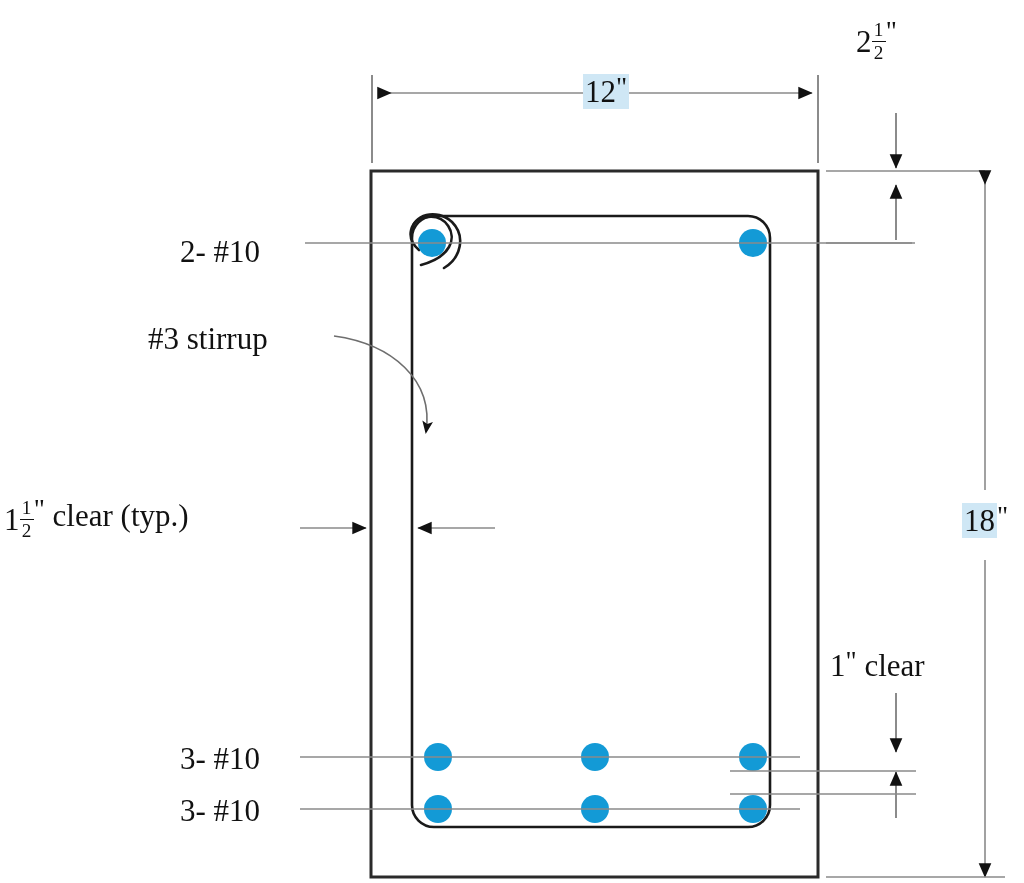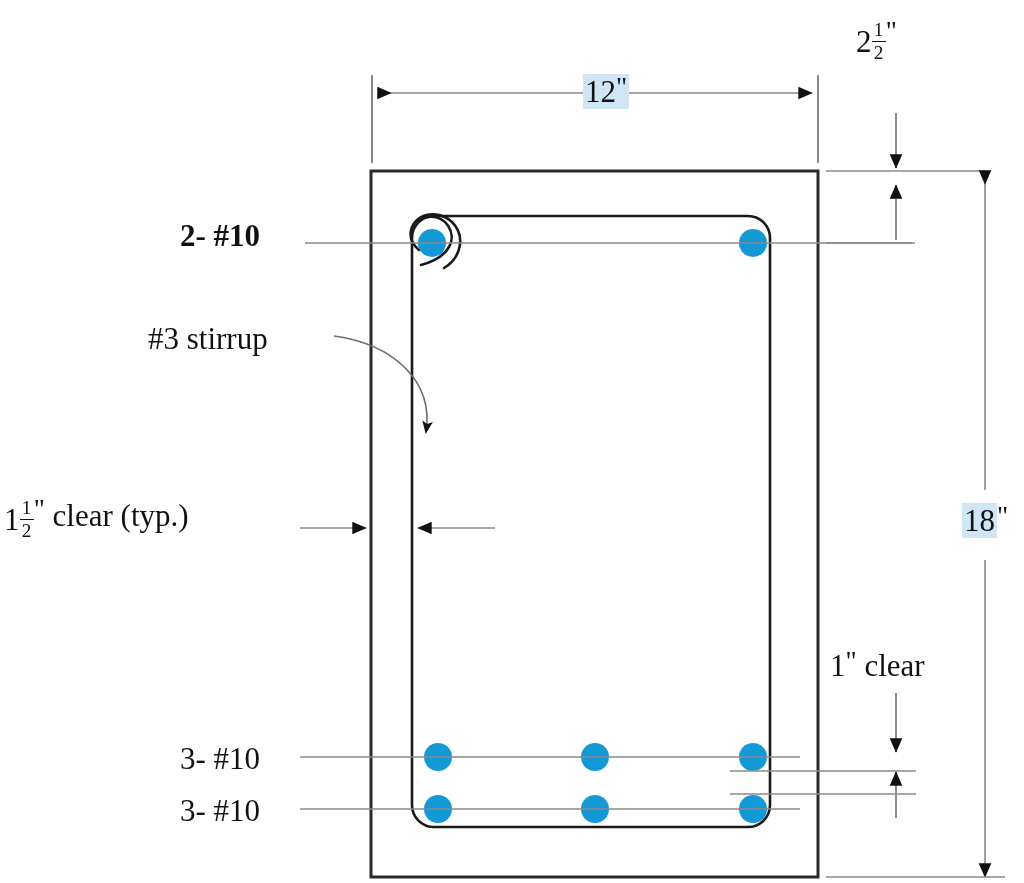--- a/index.html
+++ b/index.html
@@ -60,21 +60,21 @@
     display: block;
     padding: 0.04em 0.12em 0 0.12em;
   }
   .inchmark {
     display: inline-block;
     vertical-align: top;
     position: relative;
     top: -0.06em;
     font-size: 0.88em;
   }
-  .lbl-2no10   { left: 180px; top: 220px; font-size: 31px; font-weight: bold; }
+  .lbl-2no10   { left: 180px; top: 236px; font-size: 31px; }
   .lbl-stirrup { left: 148px; top: 323px; font-size: 31px; }
   .lbl-clear15 { left: 4px;   top: 498px; font-size: 31px; }
   .lbl-3no10a  { left: 180px; top: 743px; font-size: 31px; }
   .lbl-3no10b  { left: 180px; top: 795px; font-size: 31px; }
   .lbl-w12     { left: 583px; top: 76px;  font-size: 31px; }
   .lbl-cover25 { left: 856px; top: 20px;  font-size: 31px; }
   .lbl-h24     { left: 962px; top: 505px; font-size: 31px; }
   .lbl-clear1  { left: 830px; top: 650px; font-size: 31px; }
 </style>
 </head>

